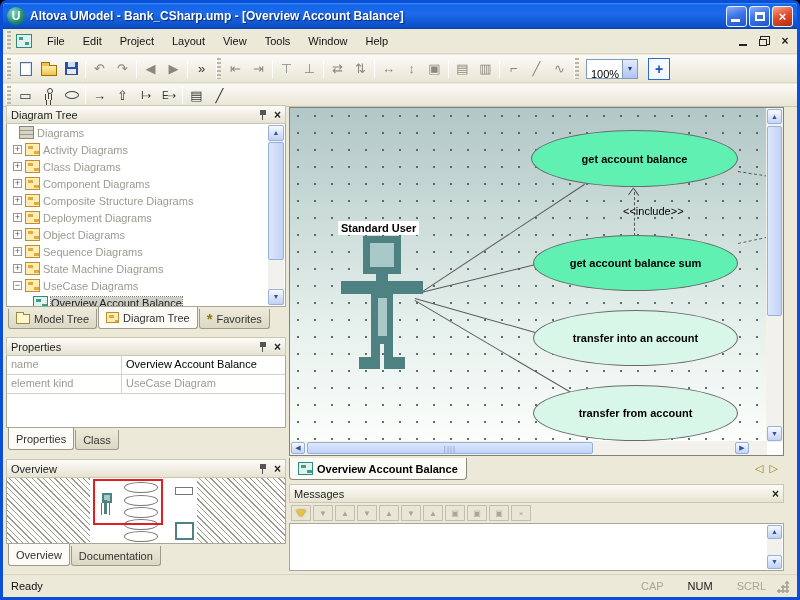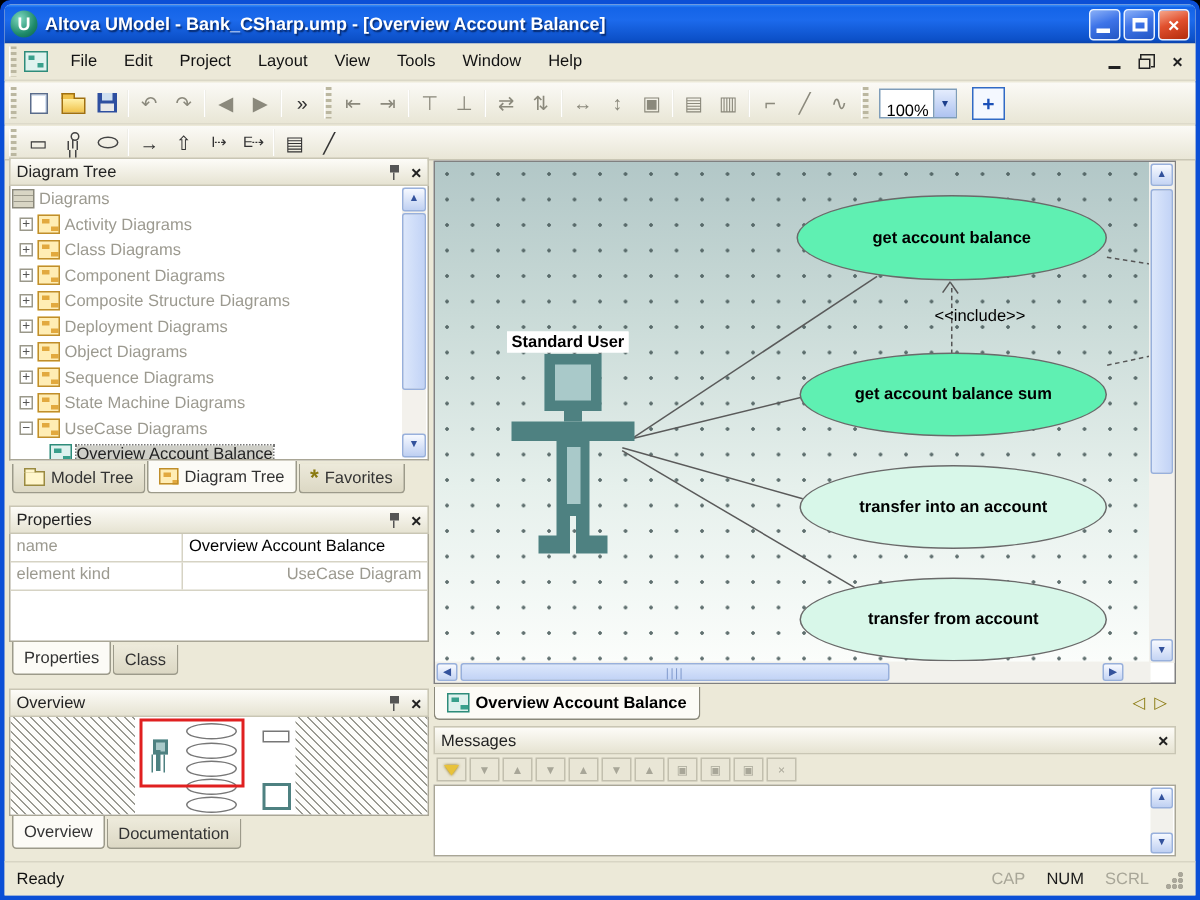--- a/index.html
+++ b/index.html
@@ -107,21 +107,21 @@
   .dock-tab.active { background:#FCFBF6; height:22px; margin-top:-2px; }
   .fav-star { color:#8A7A10; font-weight:bold; font-size:15px; line-height:10px; }
   .tab-folder { width:14px; height:10px; background:#FFF6CC; border:1px solid #9A8A40; position:relative; }
   .tab-folder::before { content:""; position:absolute; left:-1px; top:-3px; width:6px; height:2px; background:#FFF6CC; border:1px solid #9A8A40; border-bottom:none; }
 
   
   .prop-body { background:#fff; border:1px solid #A9A696; border-top:none; position:relative; }
   .prop-row { display:flex; height:19px; border-bottom:1px solid #D6D3C4; }
   .prop-key { width:115px; border-right:1px solid #D6D3C4; color:#9C9A90; padding:2px 4px; }
   .prop-val { flex:1; padding:2px 4px; color:#000; }
-  .prop-val.gray { color:#9C9A90;text-align:right; }
+  .prop-val.gray { color:#9C9A90; }
 
   
   .ov-body { position:relative; background:#fff; border:1px solid #A9A696; border-top:none; overflow:hidden; }
   .hatch { position:absolute; top:0; bottom:0;
     background:repeating-linear-gradient(45deg,#FDFDFB 0 3px,#9A9A92 3px 4px); }
   .mini-ellipse { position:absolute; width:34px; height:11px; border:1px solid #777; border-radius:50%; background:#fff; }
   .mini-rect { position:absolute; width:18px; height:8px; border:1px solid #777; background:#fff; }
   .mini-square { position:absolute; width:19px; height:18px; border:2px solid #4E8181; background:#fff; }
   .mini-actor { position:absolute; width:11px; height:24px; }
   .mini-actor::before { content:""; position:absolute; left:2px; top:0; width:6px; height:6px; background:#A9C9C9; border:2px solid #4E8181; }
@@ -172,21 +172,21 @@
     display:flex; align-items:center; justify-content:center; font-size:8px; color:#A8A698; }
   .funnel { width:0; height:0; border-left:5px solid transparent; border-right:5px solid transparent;
     border-top:7px solid #E8C23A; filter:drop-shadow(0 0 1px #8A6A00); }
   .msg-body { position:relative; height:48px; background:#fff; border:1px solid #A9A696; }
   .msg-sb { position:absolute; right:1px; top:1px; bottom:1px; width:15px; background:#F2F1EC; }
 
   
   .statusbar { position:absolute; left:0; bottom:0; width:794px; height:23px; background:#ECE9D8;
     border-top:1px solid #D8D5C4; display:flex; align-items:center; padding:0 8px; color:#111; }
   .statusbar .flex { flex:1; }
-  .ind { margin-left:14px; color:#A8A698; }
+  .ind { margin-left:24px; color:#A8A698; }
   .ind.on { color:#1A1A1A; }
   .resize-grip { width:13px; height:13px; margin-left:10px;
     background:
      radial-gradient(circle at 11px 3px,#AAA79A 1.5px,transparent 2px),
      radial-gradient(circle at 11px 7px,#AAA79A 1.5px,transparent 2px),
      radial-gradient(circle at 7px 7px,#AAA79A 1.5px,transparent 2px),
      radial-gradient(circle at 11px 11px,#AAA79A 1.5px,transparent 2px),
      radial-gradient(circle at 7px 11px,#AAA79A 1.5px,transparent 2px),
      radial-gradient(circle at 3px 11px,#AAA79A 1.5px,transparent 2px); }
 </style>
@@ -352,21 +352,21 @@
       </div>
   </div>
 
   <div class="panel" style="top:102px;border-radius:27px;">
     <div class="panel-header">
       <span class="ttl">Diagram Tree</span>
       <span class="pin-icon"></span>
       <span class="hdr-x">×</span>
     </div>
     <div class="tree-body" style="height:183px;">
-      <div class="tree-row" style="padding-left:1px;">
+      <div class="tree-row" style="padding-left:12px;">
         <span class="chip stack"></span>
         <span class="lbl">Diagrams</span>
       </div>
       <div class="tree-row">
         <span class="expander">+</span>
         <span class="chip"></span>
         <span class="lbl">Activity Diagrams</span>
       </div>
       <div class="tree-row">
         <span class="expander">+</span>

